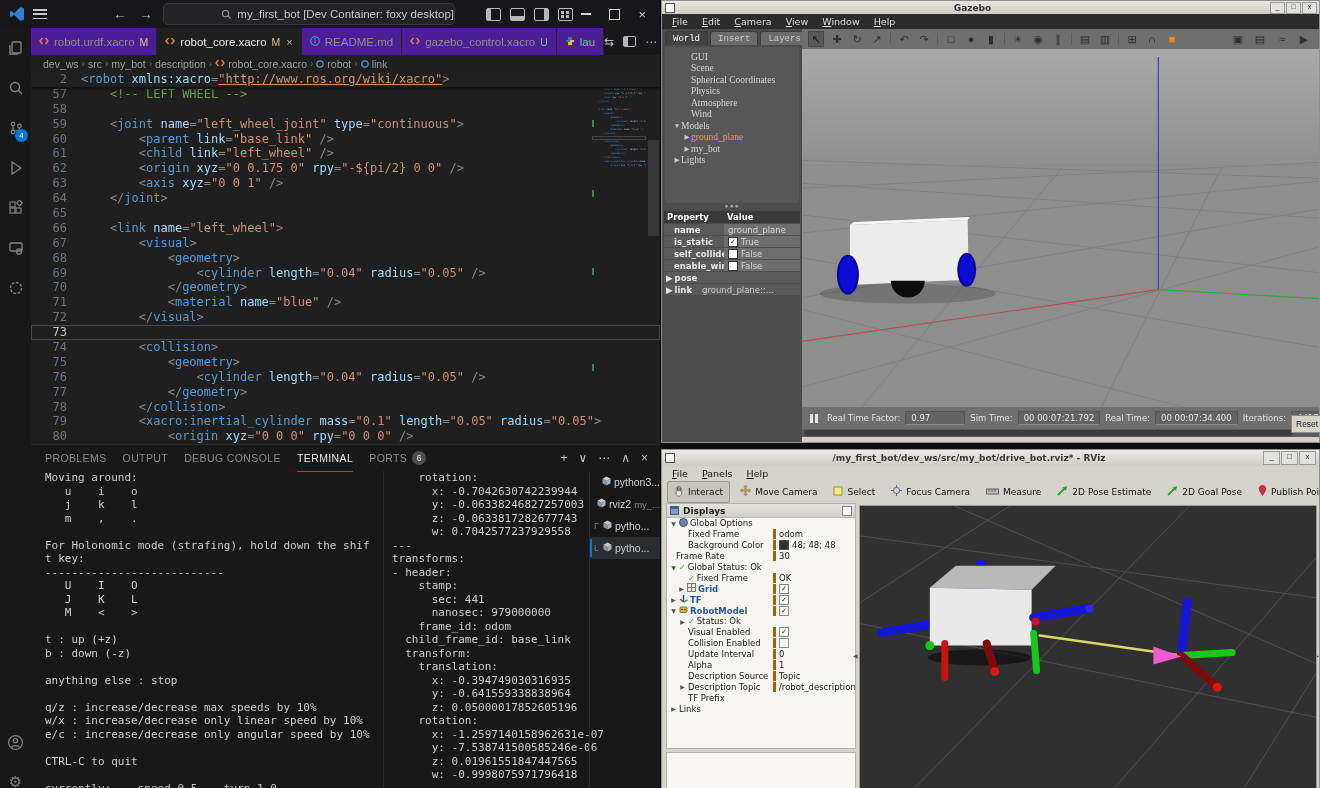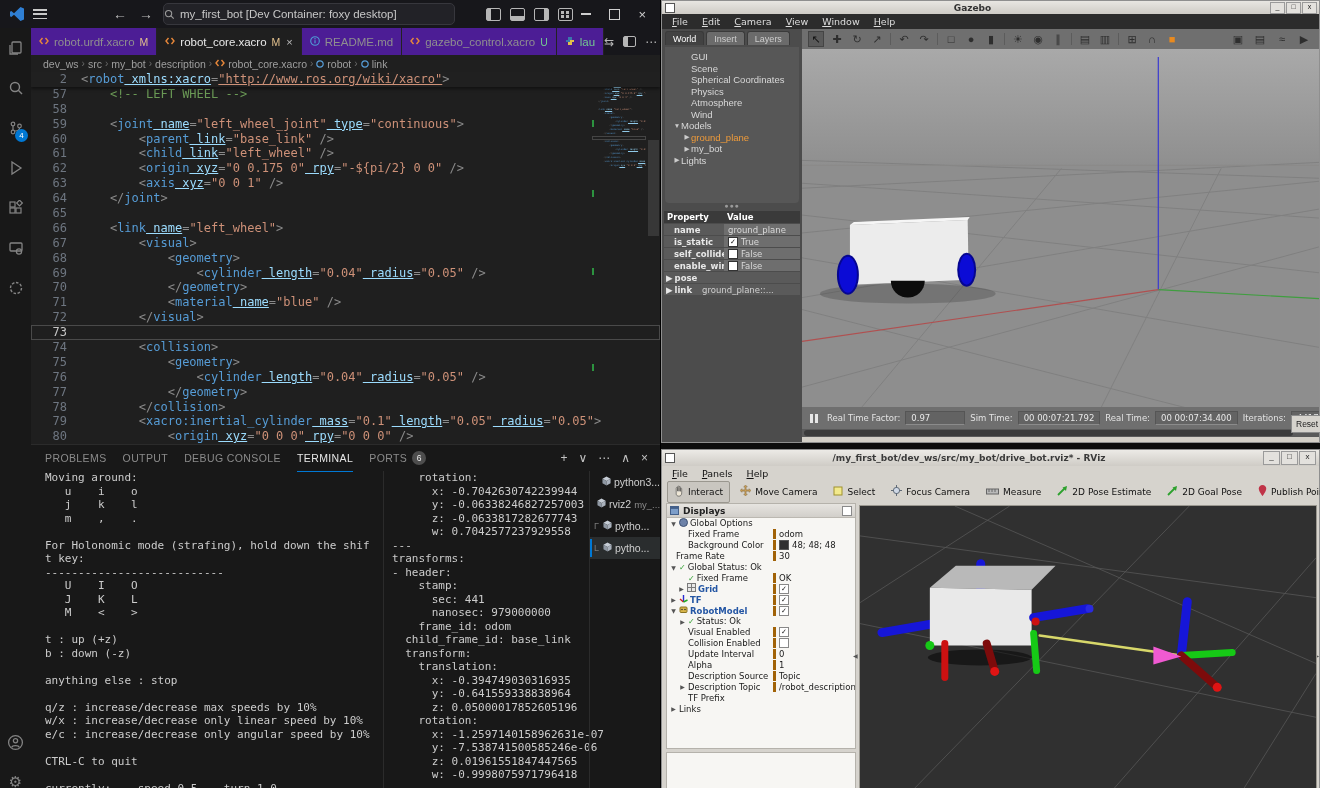--- a/index.html
+++ b/index.html
@@ -6,21 +6,21 @@
   #screen{position:relative;width:1320px;height:788px;overflow:hidden;background:#0d0d0d;
           font-family:"Liberation Sans",sans-serif;-webkit-font-smoothing:antialiased;}
   
   #vscode{position:absolute;left:0;top:0;width:660px;height:788px;background:#181818;border-right:1px solid #000;}
   .vs-titlebar{position:absolute;left:0;top:0;width:660px;height:28px;background:#17171b;display:flex;align-items:center;border-bottom:1px solid #262626;}
   .vs-logo{width:16px;height:16px;margin:0 8px 0 9px;}
   .hamburger{width:14px;height:10px;display:flex;flex-direction:column;justify-content:space-between;margin-right:60px;}
   .hamburger i{height:1.5px;background:#c9c9c9;display:block;}
   .navarrow{color:#bdbdbd;font-size:14px;margin:0 6px;}
   .vs-search{height:20px;width:290px;background:#222227;border:1px solid #37373d;border-radius:5px;color:#c7c7c7;
-             font-size:11.5px;display:flex;align-items:center;justify-content:flex-start;gap:5px;margin-left:4px;}
+             font-size:11.5px;display:flex;align-items:center;justify-content:flex-end;gap:5px;margin-left:4px;}
   .layout-icons{margin-left:auto;display:flex;align-items:center;gap:9px;margin-right:8px;}
   .lic{width:13px;height:11px;border:1px solid #b6b6b6;border-radius:2px;position:relative;}
   .lic.l::before{content:"";position:absolute;left:0;top:0;bottom:0;width:4px;background:#b6b6b6;}
   .lic.b::before{content:"";position:absolute;left:0;right:0;bottom:0;height:4px;background:#b6b6b6;}
   .lic.r::before{content:"";position:absolute;right:0;top:0;bottom:0;width:4px;background:#b6b6b6;}
   .lic.g::before{content:"";position:absolute;left:2px;top:2px;width:3px;height:3px;background:#b6b6b6;box-shadow:5px 0 #b6b6b6,0 4px #b6b6b6,5px 4px #b6b6b6;}
   .winctl{display:flex;align-items:center;gap:18px;margin-right:14px;color:#cfcfcf;}
   .win-min{width:10px;height:1.4px;background:#cfcfcf;}
   .win-max{width:9px;height:9px;border:1.2px solid #cfcfcf;}
   .win-x{font-size:13px;line-height:1;}
@@ -39,21 +39,21 @@
   .tab-actions{margin-left:auto;display:flex;align-items:center;gap:9px;padding-right:8px;color:#b9b9b9;font-size:12px;}
   .vs-breadcrumb{position:absolute;left:0;top:27px;width:629px;height:17px;background:#1f1f1f;display:flex;align-items:center;
                  font-size:10.5px;color:#9f9f9f;gap:3px;padding-left:12px;box-sizing:border-box;}
   .bc-sep{color:#6b6b6b;font-size:10px;}
   .vs-editor{position:absolute;left:0;top:44px;width:629px;height:372px;background:#1f1f1f;overflow:hidden;}
   .code-line{display:flex;height:14.9px;line-height:14.9px;font-family:"DejaVu Sans Mono",monospace;font-size:12px;white-space:pre;}
   .code-line.current{outline:1px solid #4a4a4a;outline-offset:-1px;}
   .ln{width:36px;text-align:right;color:#6e7681;padding-right:14px;flex:none;}
   .code-line.current .ln{color:#c6c6c6;}
   .sticky-row{background:#202020;box-shadow:0 2px 3px rgba(0,0,0,.45);position:relative;z-index:3;}
-  .tok-t{color:#569cd6;} .tok-a{color:#9cdcfe;text-decoration:underline;} .tok-s{color:#ce9178;} .tok-sl{color:#ce9178;text-decoration:underline;}
+  .tok-t{color:#569cd6;} .tok-a{color:#9cdcfe;} .tok-s{color:#ce9178;} .tok-sl{color:#ce9178;text-decoration:underline;}
   .tok-p{color:#8a8a8a;} .tok-c{color:#6a9955;}
   .minimap{position:absolute;right:14px;top:0;width:54px;height:372px;overflow:hidden;opacity:.9;}
   .minimap .code-line{height:4px;line-height:4px;font-size:2.4px;}
   .mm-green{position:absolute;left:0;width:2px;height:7px;background:#2ea043;}
   .vscroll{position:absolute;right:0;top:0;width:13px;height:372px;}
   .vscroll .thumb{position:absolute;left:1px;right:1px;top:68px;height:96px;background:#4a4a4a;opacity:.55;}
   .vs-panel{position:absolute;left:0;top:416px;width:629px;height:344px;background:#181818;border-top:1px solid #2b2b2b;}
   .panel-head{height:26px;display:flex;align-items:center;padding-left:14px;}
   .ptab{font-size:10.5px;letter-spacing:.4px;color:#8b8b8b;margin-right:16px;height:26px;display:flex;align-items:center;gap:5px;border-bottom:1px solid transparent;}
   .ptab.active{color:#e7e7e7;border-bottom:1px solid #0078d4;}
@@ -73,25 +73,25 @@
   #gazebo{position:absolute;left:661px;top:0;width:659px;height:443px;background:#d4d0c8;border:1px solid #8f8f8f;box-sizing:border-box;}
   .gz-titlebar{position:absolute;left:0;top:0;right:0;height:13px;background:linear-gradient(#e8e6e2,#cfccc6);display:flex;align-items:center;}
   .gz-title{flex:1;text-align:center;font-size:9px;font-weight:bold;color:#333;font-family:"DejaVu Sans",sans-serif;}
   .gz-appicon{width:8px;height:8px;border:1px solid #555;background:#fff;margin-left:3px;}
   .gz-btns{display:flex;gap:1px;margin-right:2px;}
   .gz-btn{width:13px;height:10px;background:#e3e1dd;border:1px solid #9a9a9a;font-size:7px;line-height:8px;text-align:center;color:#222;}
   .gz-menubar{position:absolute;left:0;top:13px;right:0;height:15px;background:#2c2c2c;display:flex;align-items:center;gap:2px;padding-left:4px;}
   .gz-menu{color:#ddd;font-size:9.5px;padding:0 6px;font-family:"DejaVu Sans",sans-serif;}
   .gz-menu u{text-decoration:underline;}
   .gz-left{position:absolute;left:0;top:28px;width:140px;bottom:0;background:#4c4c4c;}
-  .gz-tabs{display:flex;gap:2px;padding:2px 0 0 3px;}
+  .gz-tabs{display:flex;gap:2px;padding:2px 0 0 3px;font-family:Liberation Mono, monospace;}
   .gz-tab{font-size:9px;color:#ccc;background:#6b6b6b;border:1px solid #3a3a3a;border-bottom:none;border-radius:3px 3px 0 0;padding:1.5px 7px;}
   .gz-tab.active{background:#424242;color:#fff;}
   .gz-tree{position:absolute;left:3px;right:3px;top:18px;height:152px;background:#575757;border-radius:0 0 4px 4px;overflow:hidden;padding-top:4px;}
-  .gz-node{height:11.5px;display:flex;align-items:center;font-size:9.5px;color:#d8d8d8;font-family:Liberation Sans, sans-serif;}
+  .gz-node{height:11.5px;display:flex;align-items:center;font-size:9.5px;color:#d8d8d8;font-family:Liberation Serif, serif;}
   .gz-node .arr{width:8px;font-size:6.5px;color:#ccc;text-align:center;}
   .gz-node.sel{color:#ef9b3a;}
   .gz-split{position:absolute;left:0;right:0;top:172px;height:8px;display:flex;align-items:center;justify-content:center;color:#9a9a9a;font-size:7px;letter-spacing:1px;}
   .gz-props{position:absolute;left:2px;right:2px;top:182px;}
   .gz-phead{display:flex;height:12px;background:#3a3a3a;color:#fff;font-weight:bold;font-size:8.5px;font-family:"DejaVu Sans",sans-serif;align-items:center;}
   .gz-phead .c1{width:60px;padding-left:3px;} .gz-phead .c2{flex:1;}
   .gz-prow{display:flex;height:11px;margin-top:1px;font-size:8.5px;font-family:"DejaVu Sans",sans-serif;align-items:stretch;}
   .gz-pn{width:60px;background:#5a5a5a;color:#e8e8e8;font-weight:bold;display:flex;align-items:center;padding-left:10px;box-sizing:border-box;}
   .gz-pv{flex:1;background:#6e6e6e;color:#d8d8d8;display:flex;align-items:center;padding-left:4px;gap:3px;}
   .gz-prow.group .gz-pn{width:100%;padding-left:2px;gap:2px;}

